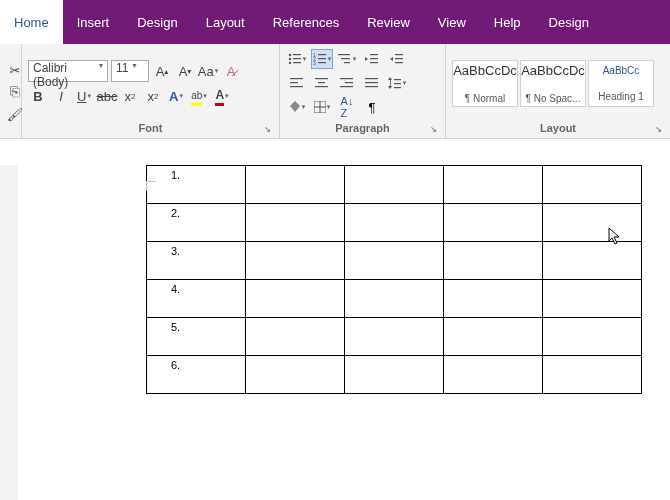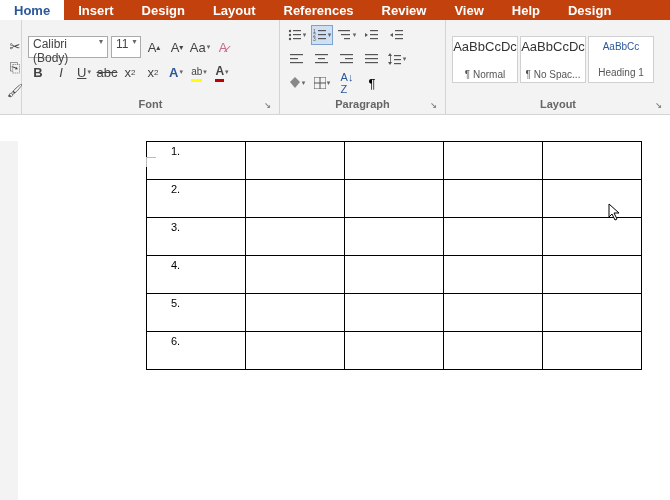--- a/index.html
+++ b/index.html
@@ -1,40 +1,40 @@
 <!DOCTYPE html>
 <html><head>
 <meta charset="utf-8">
 <style>
 * { box-sizing: border-box; margin: 0; padding: 0; font-family: "Segoe UI", Tahoma, sans-serif; }
 body { width: 670px; height: 500px; background: #fff; overflow: hidden; font-size: 12px; }
 
 
-.tabs { display: flex; height: 20px; background: #c2410c; color: #fff; font-weight: bold; }
+.tabs { display: flex; height: 44px; background: #701a75; color: #fff; }
 .tab { padding: 0 14px; display: flex; align-items: center; font-size: 13px; cursor: pointer; }
 .tab.active { background: #fff; color: #2b579a; }
 
 
 .ribbon { display: flex; height: 95px; background: #f3f3f3; border-bottom: 1px solid #d4d4d4; }
 .group { border-right: 1px solid #d4d4d4; padding: 2px 6px 0 6px; display: flex; flex-direction: column; }
 .group-body { flex: 1; display: flex; flex-direction: column; justify-content: center; gap: 4px; }
 .group-label { text-align: center; font-size: 11px; color: #666; padding: 2px 0 4px 0; position: relative; font-weight: bold; }
 .group-label::after { content: "↘"; font-size: 8px; position: absolute; right: 2px; bottom: 4px; color: #888; }
 
 .row { display: flex; align-items: center; gap: 3px; }
 
 
 .clip-col { width: 22px; }
 .clip-btn { width: 18px; height: 18px; border: 1px solid transparent; display: flex; align-items: center; justify-content: center; font-size: 13px; color: #444; cursor: pointer; }
 
 
 .combo { height: 22px; border: 1px solid #ababab; background: #fff; display: flex; align-items: flex-start; padding: 0 4px; font-size: 12px; color: #444; cursor: pointer; }
 .combo .caret { margin-left: 4px; font-size: 8px; color: #666; }
 .font-name { width: 80px; }
-.font-size { width: 30px; }
+.font-size { width: 38px; }
 .rbtn { width: 20px; height: 20px; display: flex; align-items: center; justify-content: center; color: #444; cursor: pointer; font-size: 13px; border: 1px solid transparent; }
 .sup { font-size: 8px; vertical-align: super; }
 .sub { font-size: 8px; vertical-align: sub; }
 .split-caret { font-size: 7px; margin-left: 1px; color: #666; }
 .colorbar { display: block; height: 3px; margin-top: 1px; }
 
 
 .para-btn { width: 22px; height: 20px; display: flex; align-items: center; justify-content: center; cursor: pointer; border: 1px solid transparent; }
 .para-btn.active { background: #cfe0f5; border-color: #7da2ce; }
 

